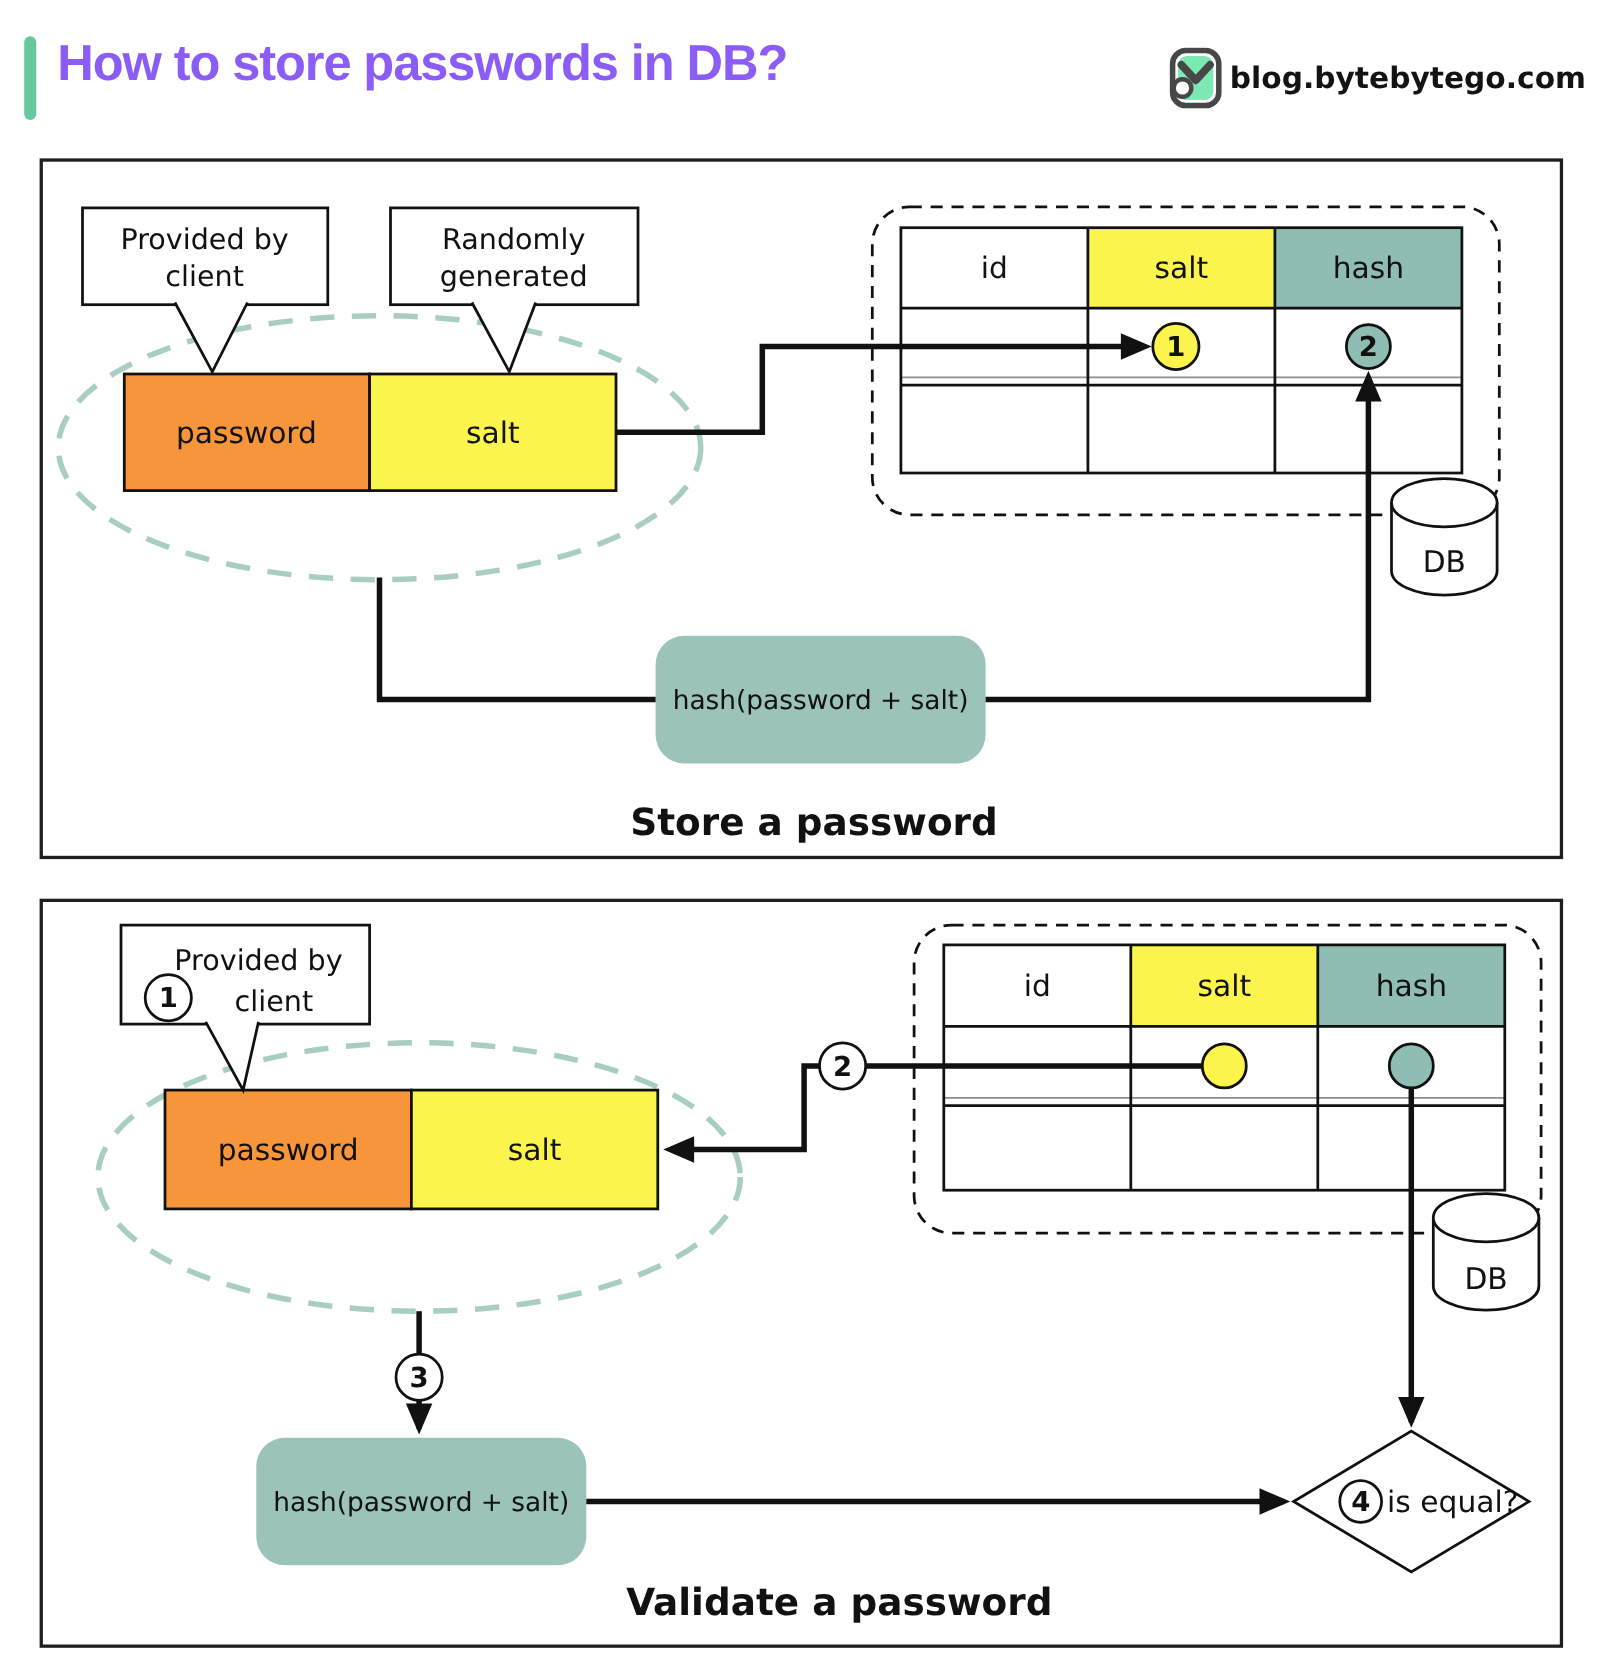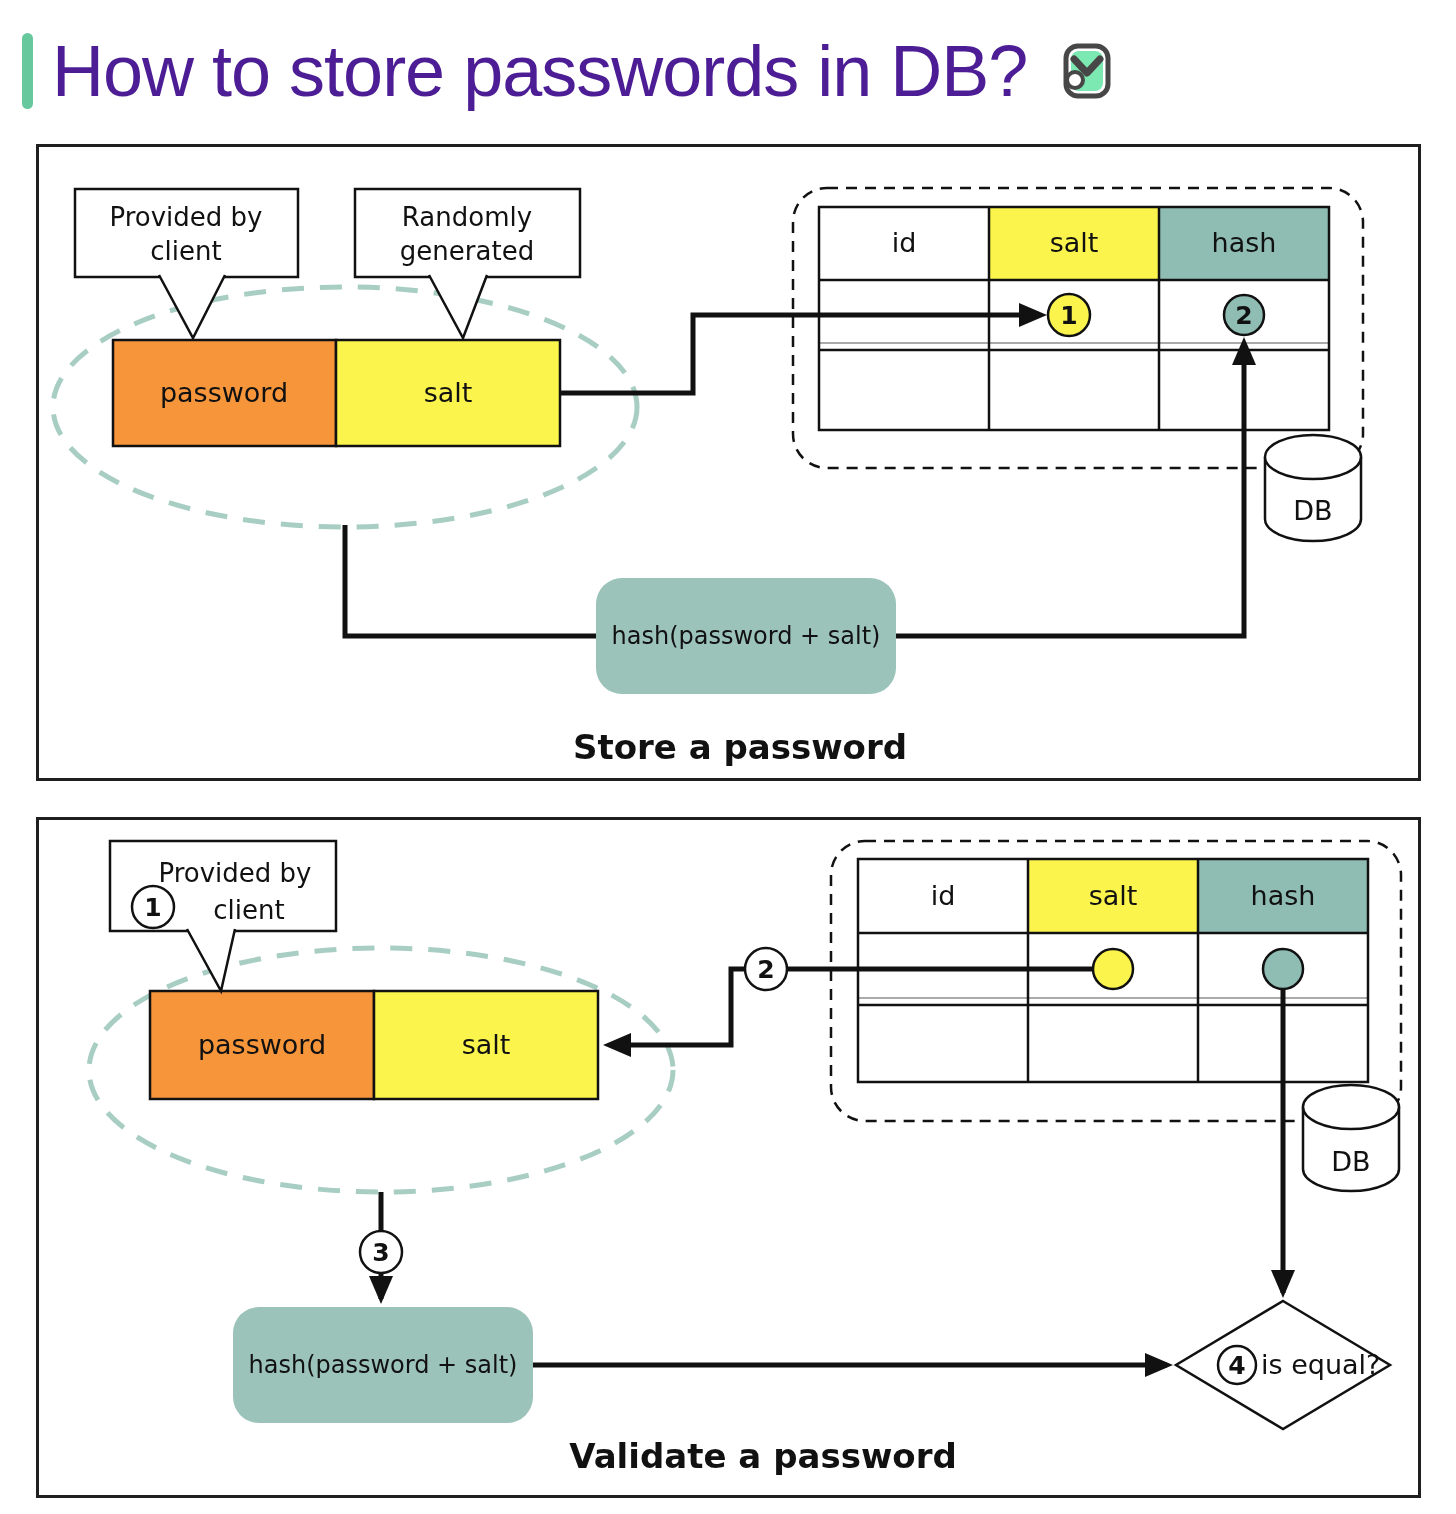--- a/index.html
+++ b/index.html
@@ -1,20 +1,20 @@
 <!DOCTYPE html>
 <html><head>
 <meta charset="utf-8">
 <style>
   html,body{margin:0;padding:0;background:#ffffff;}
   #stage{position:relative;width:1456px;height:1514px;background:#ffffff;overflow:hidden;
          font-family:"DejaVu Sans",sans-serif;color:#111;}
   .accent-bar{position:absolute;left:22px;top:33px;width:11px;height:76px;border-radius:6px;background:#67C89E;}
   .page-title{position:absolute;left:52px;top:30px;font-family:"Liberation Sans",sans-serif;
-              font-size:72px;font-weight:400;color:#4c1d95;letter-spacing:-1px;white-space:nowrap;}
+              font-size:46px;font-weight:700;color:#8b5cf6;letter-spacing:-1px;white-space:nowrap;}
   .logo-wrap{position:absolute;left:1062px;top:43px;display:flex;align-items:center;gap:6px;}
   .logo-text{font-size:27px;font-weight:bold;color:#131313;white-space:nowrap;}
   .panel{position:absolute;left:36px;border:3px solid #1f1f1f;background:#ffffff;box-sizing:border-box;}
   #panel-store{top:144px;width:1385px;height:637px;}
   #panel-validate{top:817px;width:1385px;height:681px;}
   svg{display:block;}
   text{font-family:"DejaVu Sans",sans-serif;fill:#111;}
   .lbl{font-size:27px;}
   .hdr{font-size:27px;}
   .bub{font-size:26px;}
@@ -32,20 +32,21 @@
   <div class="page-title">How to store passwords in DB?</div>
 
   <div class="logo-wrap">
     <svg width="50" height="56" viewBox="0 0 50 56">
       <rect x="4" y="3" width="42" height="50" rx="12" fill="#ffffff" stroke="#474747" stroke-width="5"></rect>
       <rect x="9" y="8" width="32" height="40" rx="8" fill="#7CE8B2"></rect>
       <path d="M12,16 L25,30 L38,16" fill="none" stroke="#474747" stroke-width="7" stroke-linecap="round" stroke-linejoin="round"></path>
       <path d="M9,30 a10,11 0 0 0 10,11 L9,41 Z" fill="#ffffff"></path>
       <circle cx="13" cy="37" r="8" fill="#ffffff" stroke="#474747" stroke-width="4"></circle>
     </svg>
+    <span class="logo-text">blog.bytebytego.com</span>
   </div>
 
   <div class="panel" id="panel-store">
     <svg width="1379" height="631" viewBox="0 0 1379 631">
 
       <ellipse cx="306" cy="260" rx="292" ry="120" fill="none" stroke-width="5" stroke-dasharray="22 16" stroke="#A8CEC3"></ellipse>
 
       <rect x="754" y="41" width="570" height="280" rx="34" fill="none" stroke="#111" stroke-width="2.5" stroke-dasharray="11 8"></rect>
 
       <g>

